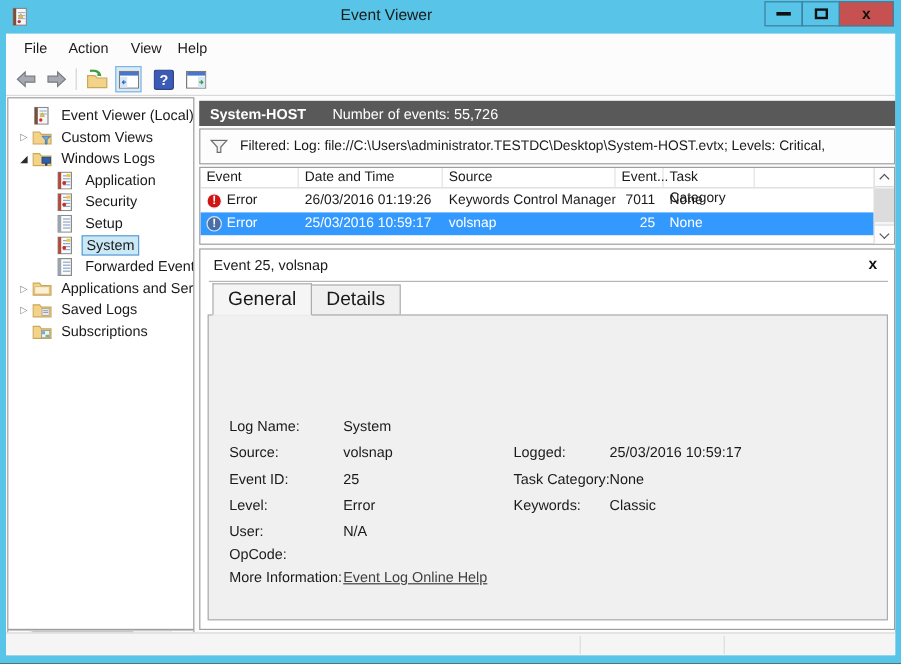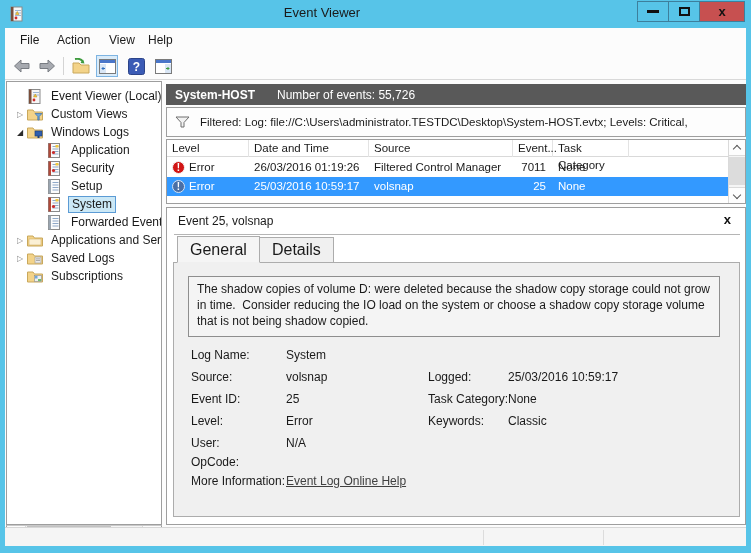--- a/index.html
+++ b/index.html
@@ -348,34 +348,34 @@
       <span class="funnel">
         <svg width="15" height="13" viewBox="0 0 15 13">
             <path d="M1,1 L14,1 L9,6.5 L9,11 L6,11 L6,6.5 Z" fill="#F2F2F2" stroke="#6E6E6E"></path>
           </svg>
       </span>
       <span>Filtered: Log: file://C:\Users\administrator.TESTDC\Desktop\System-HOST.evtx; Levels: Critical,</span>
     </div>
 
     <div class="tablebox">
       <div class="thead">
-        <div class="th" style="left:0;width:82px">Level</div>
+        <div class="th" style="left:0;width:82px">Event</div>
         <div class="th" style="left:82px;width:120px">Date and Time</div>
         <div class="th" style="left:202px;width:144px">Source</div>
         <div class="th" style="left:346px;width:40px">Event...</div>
         <div class="th" style="left:386px;width:76px">Task Category</div>
       </div>
 
       <div class="trow" style="top:18px">
         <div class="td lvlcell" style="left:0;width:82px;padding-left:2px">
           <span class="erricon">!</span>
           <span>Error</span>
         </div>
         <div class="td" style="left:82px;width:120px">26/03/2016 01:19:26</div>
-        <div class="td" style="left:202px;width:144px">Filtered Control Manager</div>
+        <div class="td" style="left:202px;width:144px">Keywords Control Manager</div>
         <div class="td num" style="left:346px;width:40px">7011</div>
         <div class="td" style="left:386px;width:76px">None</div>
       </div>
 
       <div class="trow sel" style="top:37px">
         <div class="td lvlcell" style="left:0;width:82px;padding-left:2px">
           <span class="erricon" style="background:#4A6FA5;border-color:#D7E3F2">!</span>
           <span>Error</span>
         </div>
         <div class="td" style="left:82px;width:120px">25/03/2016 10:59:17</div>
@@ -399,21 +399,20 @@
       <div class="det-title">Event 25, volsnap</div>
       <div class="det-close">x</div>
       <div class="det-sep"></div>
 
       <div class="tabs">
         <div class="tab active">General</div>
         <div class="tab">Details</div>
       </div>
 
       <div class="det-content">
-        <div class="descbox">The shadow copies of volume D: were deleted because the shadow copy storage could not grow in time.  Consider reducing the IO load on the system or choose a shadow copy storage volume that is not being shadow copied.</div>
 
         <div class="frow" style="top:85px">
           <span class="flabel1">Log Name:</span>
           <span class="fvalue1">System</span>
         </div>
         <div class="frow" style="top:107px">
           <span class="flabel1">Source:</span>
           <span class="fvalue1">volsnap</span>
           <span class="flabel2">Logged:</span>
           <span class="fvalue2">25/03/2016 10:59:17</span>

